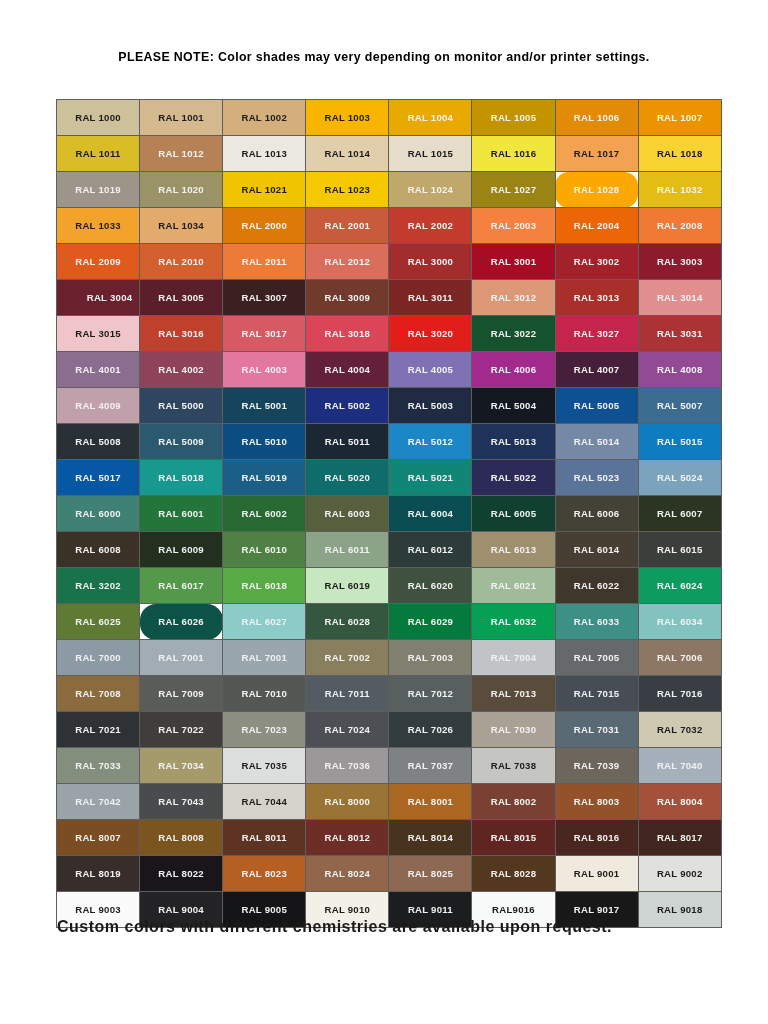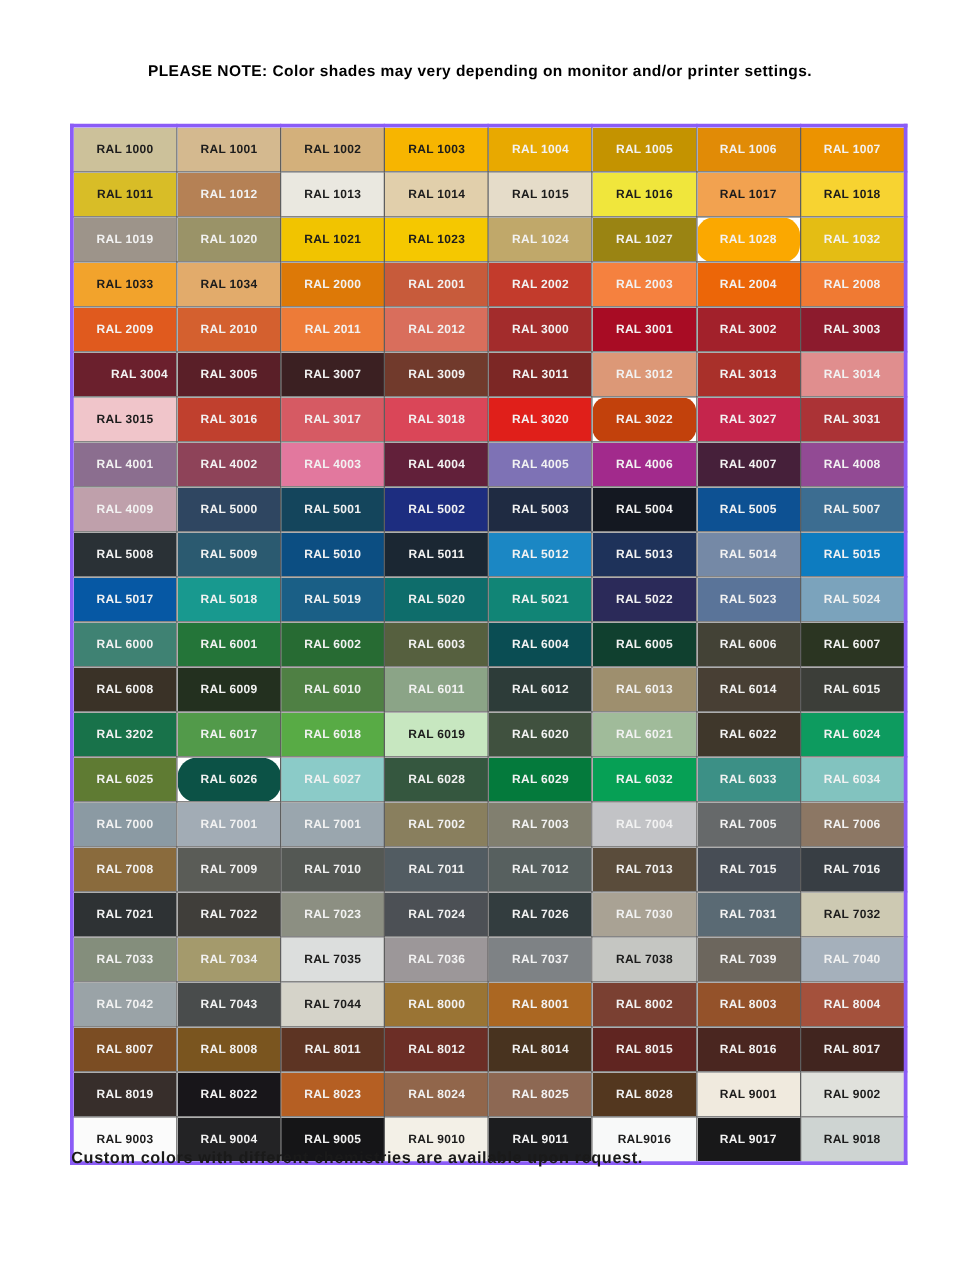--- a/index.html
+++ b/index.html
@@ -45,21 +45,21 @@
   .grid-wrap {
     position: absolute;
     left: 56px;
     top: 99px;
     width: 657px;
   }
   table.swatch-grid {
     border-collapse: collapse;
     table-layout: fixed;
     width: 657px;
-    border: 3px solid #8b5cf6;
+    border: 1px solid #8b5cf6;
   }
   table.swatch-grid td {
     width: 82.1px;
     height: 35px;
     padding: 0;
     border: 1px solid #5e5e5e;
     text-align: center;
     vertical-align: middle;
     overflow: hidden;
   }
@@ -68,21 +68,21 @@
     font-size: 9.6px;
     font-weight: bold;
     letter-spacing: 0.25px;
     line-height: 11px;
     white-space: nowrap;
   }
   .footer {
     position: absolute;
     left: 57px;
     top: 918px;
-    font-size: 13px;
+    font-size: 16px;
     font-weight: bold;
     letter-spacing: 0.5px;
     color: #1a1a1a;
   }
 </style>
 </head>
 <body>
 
 <div id="page">
 
@@ -258,21 +258,21 @@
             </td>
             <td style="background-color: rgb(214, 90, 99);">
               <span class="swatch-label" style="color: rgb(242, 242, 242);">RAL 3017</span>
             </td>
             <td style="background-color: rgb(218, 70, 88);">
               <span class="swatch-label" style="color: rgb(242, 242, 242);">RAL 3018</span>
             </td>
             <td style="background-color: rgb(224, 31, 26);">
               <span class="swatch-label" style="color: rgb(242, 242, 242);">RAL 3020</span>
             </td>
-            <td style="background-color: #c2410c; border-radius: 11px;">
+            <td style="background-color: #14532d;">
               <span class="swatch-label" style="color: rgb(242, 242, 242);">RAL 3022</span>
             </td>
             <td style="background-color: rgb(197, 37, 76);">
               <span class="swatch-label" style="color: rgb(242, 242, 242);">RAL 3027</span>
             </td>
             <td style="background-color: rgb(171, 51, 54);">
               <span class="swatch-label" style="color: rgb(242, 242, 242);">RAL 3031</span>
             </td>
           </tr>
           <tr>

